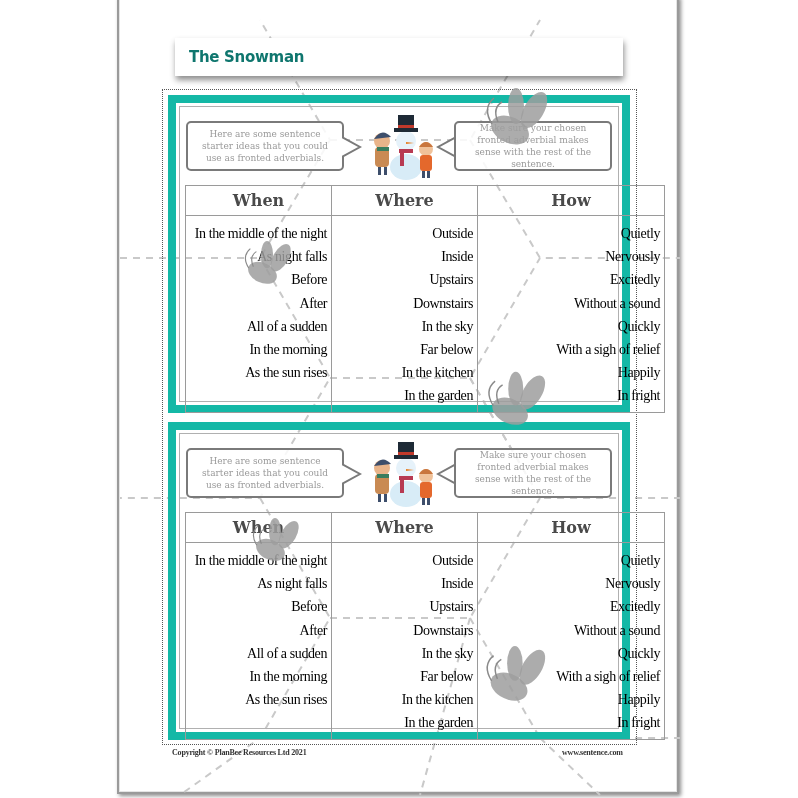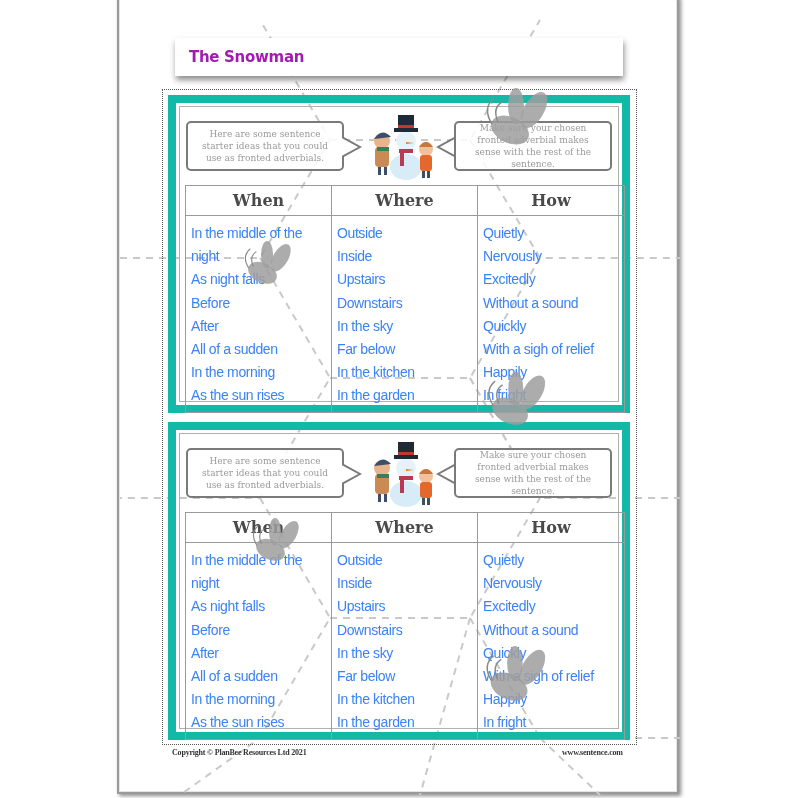--- a/index.html
+++ b/index.html
@@ -18,21 +18,21 @@
     .hexbg { position: absolute; left: 0; top: 0; width: 798px; height: 798px; pointer-events: none; }
     .header-box {
       position: absolute; left: 175px; top: 38px; width: 448px; height: 38px;
       background: #ffffff;
       box-shadow: 1px 4px 6px rgba(0,0,0,0.45);
       display: flex; align-items: center; justify-content: space-between;
       padding: 0 16px 0 14px; box-sizing: border-box;
     }
     .header-box span {
       font-family: "DejaVu Sans", sans-serif; font-weight: bold; font-size: 15px;
-      color: #a21caf; letter-spacing: -0.3px;
+      color: #0f766e; letter-spacing: -0.3px;
     }
     .outer-dotted {
       position: absolute; left: 162px; top: 89px; width: 475px; height: 656px;
       border: 1.5px dotted #555; box-sizing: border-box;
     }
     .card {
       position: absolute; left: 168px; width: 462px; height: 318px;
       border: 8px solid #14b8a6; box-sizing: border-box; background: transparent;
     }
     .card-inner {
@@ -46,35 +46,36 @@
       font-size: 9px; line-height: 12px; color: #9a9a9a; text-align: center;
       display: flex; align-items: center; justify-content: center; padding: 0 8px;
     }
     .bubble.left { left: 10px; }
     .bubble.right { right: 10px; }
     .tail-left, .tail-right { position: absolute; top: 32px; width: 20px; height: 24px; }
     .tail-left { left: 166px; }
     .tail-right { right: 166px; }
     .snowman { position: absolute; left: 190px; top: 6px; width: 74px; height: 72px; }
     .tbl {
-      position: absolute; left: 9px; top: 82px; width: 440px; height: 228px;
+      position: absolute; left: 9px; top: 82px; width: 480px; height: 228px;
       border: 1.5px solid #9a9a9a; box-sizing: border-box;
       display: grid; grid-template-columns: 146px 146px 1fr; grid-template-rows: 30px 1fr;
     }
     .th {
       border-right: 1.5px solid #9a9a9a; border-bottom: 1.5px solid #9a9a9a;
       display: flex; align-items: center; justify-content: center;
       font-weight: bold; font-size: 16px; color: #4a4a4a;
     }
     .th.last { border-right: none; }
     .td { border-right: 1.5px solid #9a9a9a; padding: 6px 4px 0 5px; }
     .td.last { border-right: none; }
     .td div {
-      font-size: 14px; line-height: 23.2px; color: #3b82f6; font-family: Liberation Sans, sans-serif;
+      font-size: 14px; line-height: 23.2px; color: #000000; font-family: Liberation Serif, serif;
       letter-spacing: -0.4px;
+      text-align: right;
     }
     .bee { position: absolute; pointer-events: none; }
     .footer-left, .footer-right {
       position: absolute; top: 748px; font-family: Liberation Serif, serif; font-weight: bold;
       font-size: 8px; color: #333; letter-spacing: -0.2px;
     }
     .footer-left { left: 172px; }
     .footer-right { left: 562px; }
   </style>
 </head>

